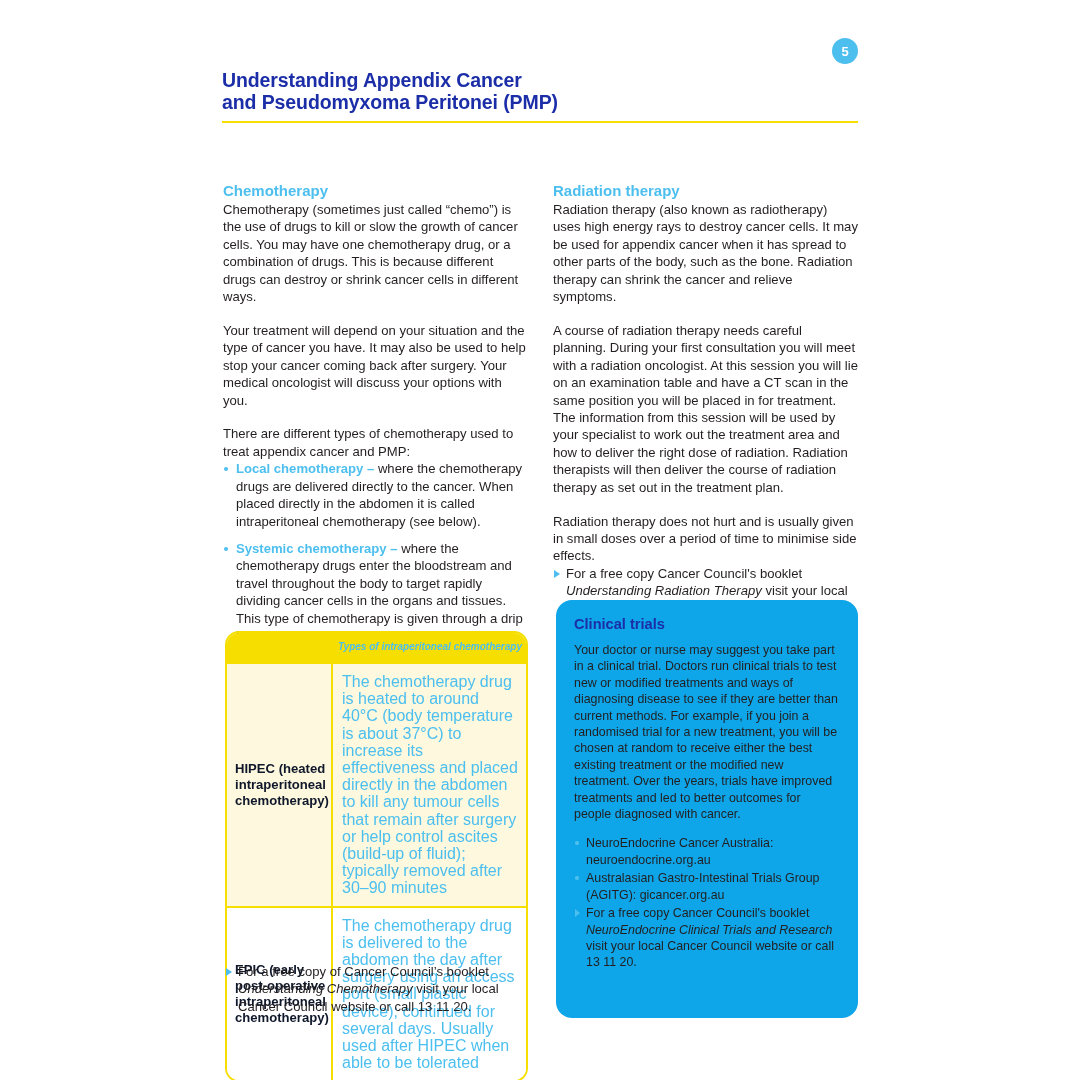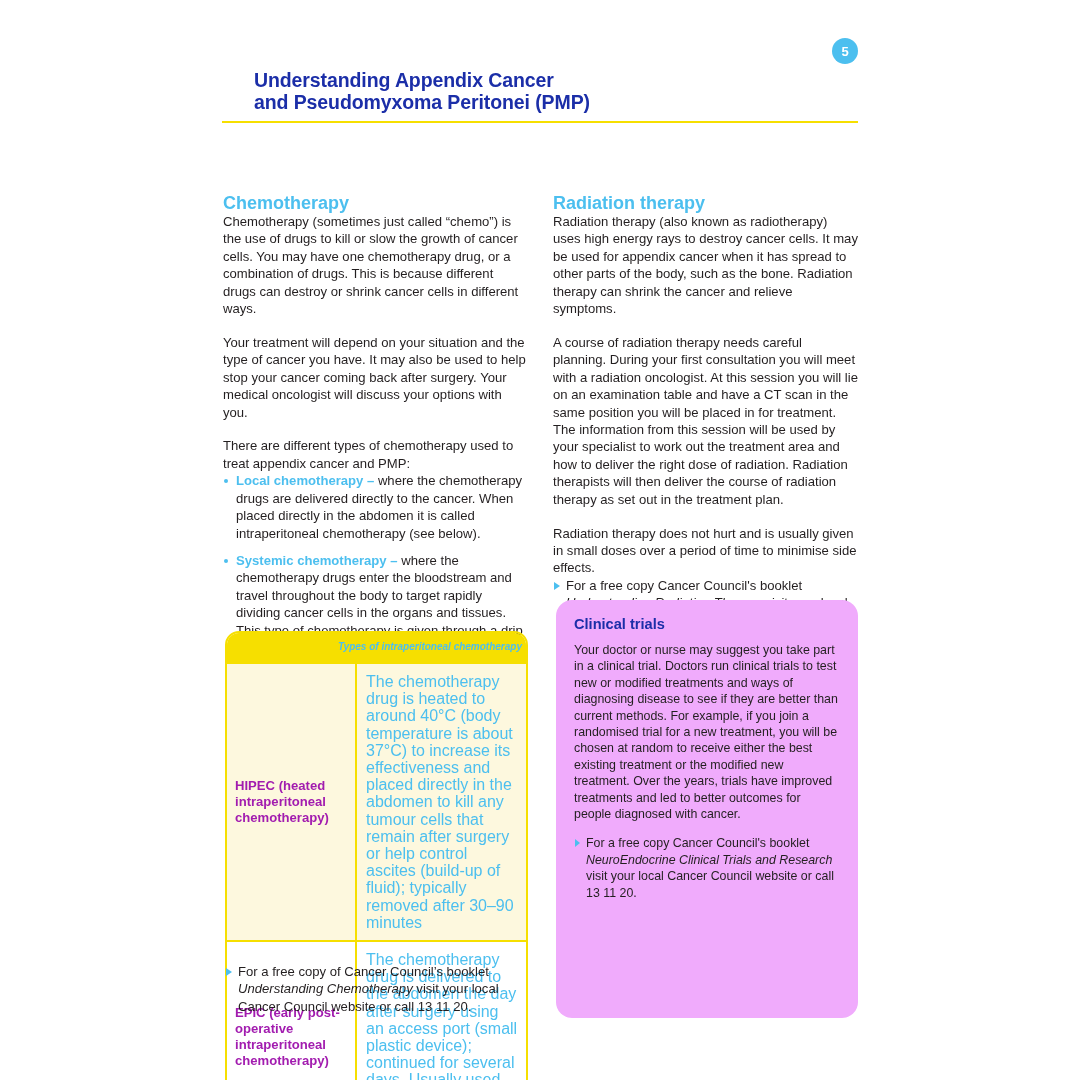--- a/index.html
+++ b/index.html
@@ -46,21 +46,20 @@
   .doc-title {
     position: absolute;
     left: 222px;
     top: 70px;
     width: 660px;
     color: #1b2ea8;
     font-size: 19.5px;
     font-weight: bold;
     line-height: 21.5px;
     letter-spacing: -0.1px;
-    margin-left: 32px;
   }
   .doc-title .line { display: block; }
 
   .title-rule {
     position: absolute;
     left: 222px;
     top: 121px;
     width: 636px;
     height: 2px;
     background: #f6df00;
@@ -71,22 +70,22 @@
     position: absolute;
     top: 178px;
     width: 305px;
     font-size: 13.1px;
     line-height: 17.4px;
   }
   .col-left  { left: 223px; }
   .col-right { left: 553px; }
 
   h2.section-heading {
-    margin: 16px 0 1px 0;
-    font-size: 18px;
+    margin: 4px 0 1px 0;
+    font-size: 15px;
     font-weight: bold;
     color: #4cbfef;
     line-height: 18px;
   }
 
   p.body-para {
     margin: 0 0 16.5px 0;
   }
   p.body-para.tight { margin-bottom: 0; }
 
@@ -157,24 +156,24 @@
     line-height: 16px;
     font-style: italic;
   }
   .chemo-table .tbl-row {
     display: flex;
     border-top: 2px solid #f6df00;
   }
   .chemo-table .tbl-row.r1 { background: #fdf8de; }
   .chemo-table .tbl-row.r2 { background: #ffffff; }
   .chemo-table .cell-term {
-    width: 130px;
+    width: 106px;
     box-sizing: border-box;
     padding: 8px 6px 8px 8px;
-    color: #a21caf;
+    color: #0f172a;
     font-weight: bold;
     font-size: 13.1px;
     line-height: 16.2px;
     display: flex;
     align-items: center;
     border-right: 2px solid #f6df00;
   }
   .chemo-table .cell-desc {
     flex: 1;
     box-sizing: border-box;
@@ -195,21 +194,21 @@
   }
 
   
   .yellow-box {
     position: absolute;
     left: 556px;
     top: 600px;
     width: 302px;
     height: 418px;
     box-sizing: border-box;
-    background: #f0abfc;
+    background: #0ea5e9;
     border-radius: 16px;
     padding: 16px 18px 14px 18px;
     font-size: 12.4px;
     line-height: 16.4px;
     color: #231f20;
   }
   .yellow-box h3 {
     margin: 0 0 9px 0;
     font-size: 14.6px;
     font-weight: bold;
@@ -296,19 +295,23 @@
     <div class="ref-block">
       <span>For a free copy of Cancer Council’s booklet </span><span class="ital">Understanding Chemotherapy</span><span> visit your local Cancer Council website or call 13 11 20.</span>
     </div>
   </div>
 
   <div class="yellow-box">
     <h3>Clinical trials</h3>
 
     <p>Your doctor or nurse may suggest you take part in a clinical trial. Doctors run clinical trials to test new or modified treatments and ways of diagnosing disease to see if they are better than current methods. For example, if you join a randomised trial for a new treatment, you will be chosen at random to receive either the best existing treatment or the modified new treatment. Over the years, trials have improved treatments and led to better outcomes for people diagnosed with cancer.</p>
 
+    <ul class="dot-list">
+      <li>NeuroEndocrine Cancer Australia: neuroendocrine.org.au</li>
+      <li>Australasian Gastro-Intestinal Trials Group (AGITG): gicancer.org.au</li>
+    </ul>
 
     <div class="ref-block">
       <span>For a free copy Cancer Council's booklet </span><span class="ital">NeuroEndocrine Clinical Trials and Research</span><span> visit your local Cancer Council website or call 13 11 20.</span>
     </div>
   </div>
 
 </div>
 
 </body></html>

